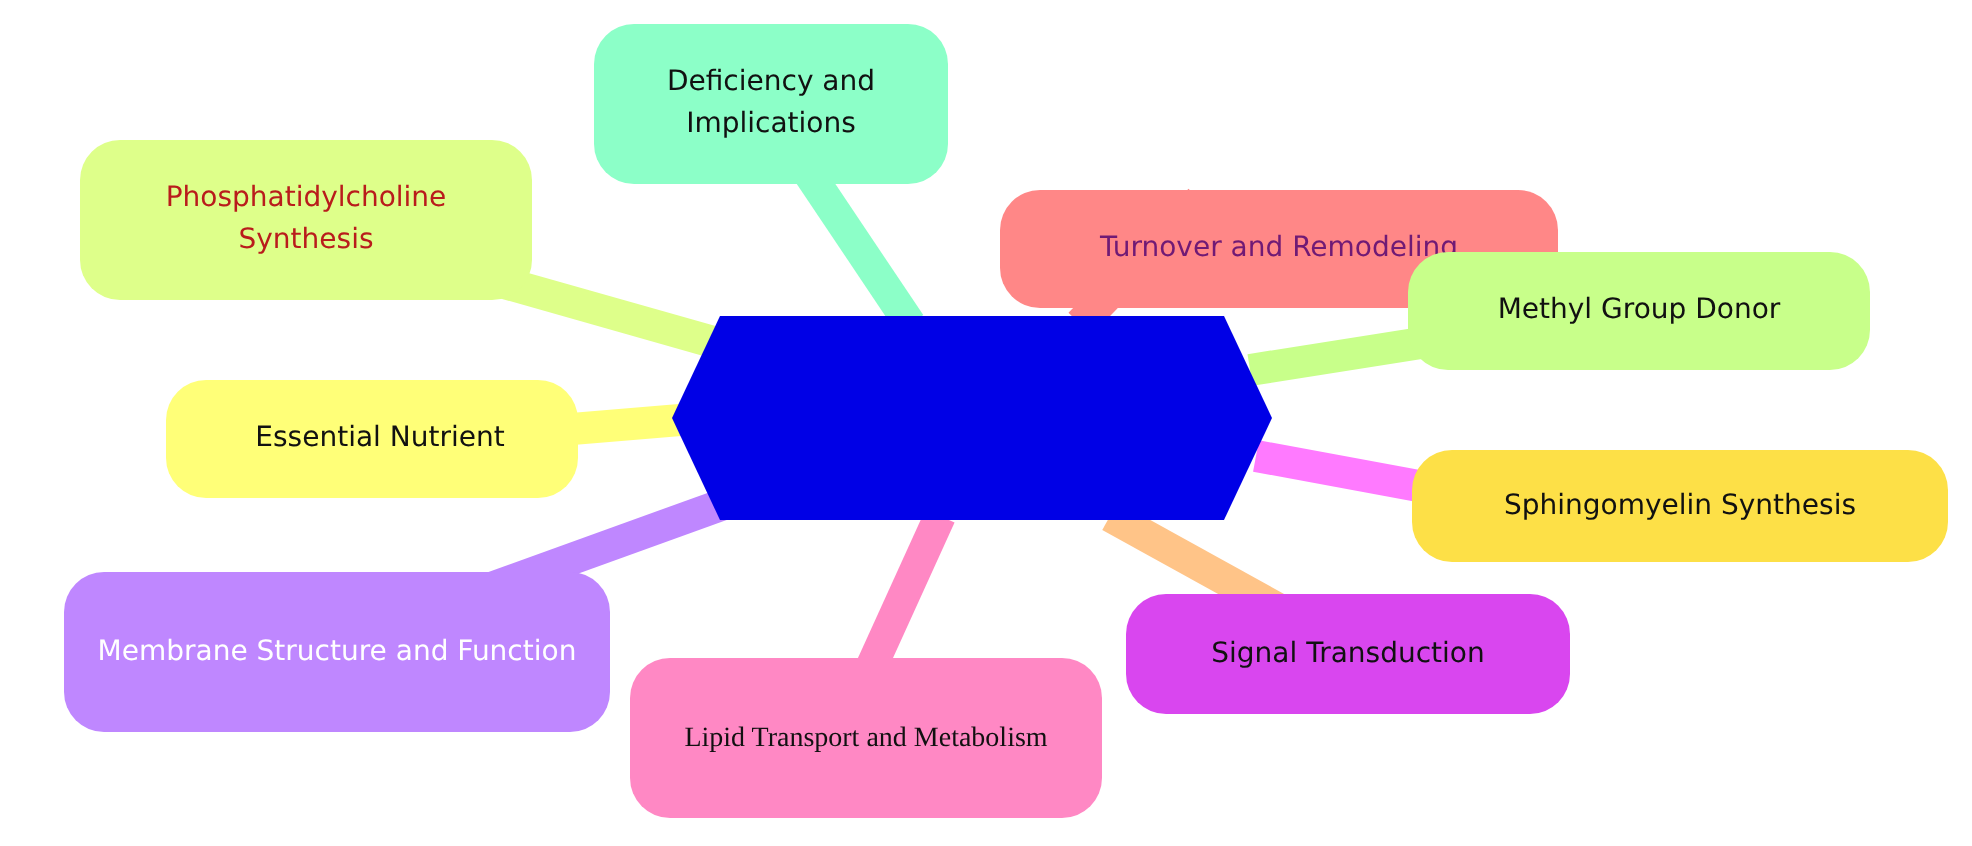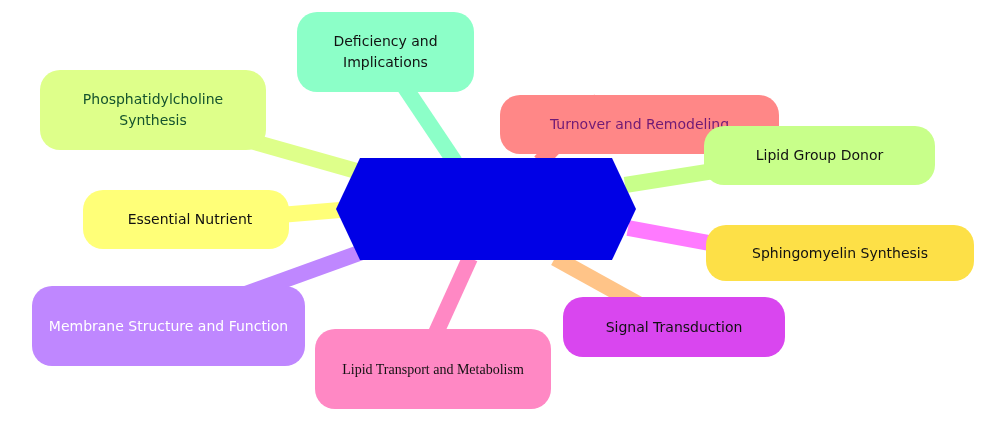--- a/index.html
+++ b/index.html
@@ -33,28 +33,28 @@
 
 <div class="center">
   <svg width="300" height="102">
     <polygon id="hex" points="0,51 24,0 276,0 300,51 276,102 24,102" fill="#0000e6"></polygon>
   </svg>
 </div>
 
 <div class="node" id="n-deficiency" style="left: 297px; top: 12px; width: 177px; height: 80px; background: rgb(140, 255, 200); color: rgb(17, 17, 17);">
   <span>Deficiency and Implications</span>
 </div>
-<div class="node" id="n-pc-synthesis" style="left: 40px; top: 70px; width: 226px; height: 80px; background: rgb(222, 255, 138); color: #14532d;">
+<div class="node" id="n-pc-synthesis" style="left: 40px; top: 70px; width: 226px; height: 80px; background: rgb(222, 255, 138); color: #b91c1c;">
   <span>Phosphatidylcholine Synthesis</span>
 </div>
 <div class="node" id="n-turnover" style="left: 500px; top: 55px; width: 279px; height: 59px; background: rgb(255, 135, 135); color: #701a75; margin-top: 40px;">
   <span>Turnover and Remodeling</span>
 </div>
 <div class="node" id="n-methyl" style="left: 704px; top: 126px; width: 231px; height: 59px; background: rgb(200, 255, 138); color: rgb(17, 17, 17);">
-  <span>Lipid Group Donor</span>
+  <span>Methyl Group Donor</span>
 </div>
 <div class="node" id="n-essential" style="left: 83px; top: 190px; width: 206px; height: 59px; background: rgb(255, 255, 120); color: rgb(17, 17, 17); padding-left: 20px;">
   <span>Essential Nutrient</span>
 </div>
 <div class="node" id="n-sphingomyelin" style="left: 706px; top: 225px; width: 268px; height: 56px; background: #fde047; color: rgb(17, 17, 17);">
   <span>Sphingomyelin Synthesis</span>
 </div>
 <div class="node" id="n-membrane" style="left: 12px; top: 286px; width: 273px; height: 80px; background: rgb(191, 135, 255); color: rgb(255, 255, 255); margin-left: 20px;">
   <span>Membrane Structure and Function</span>
 </div>

